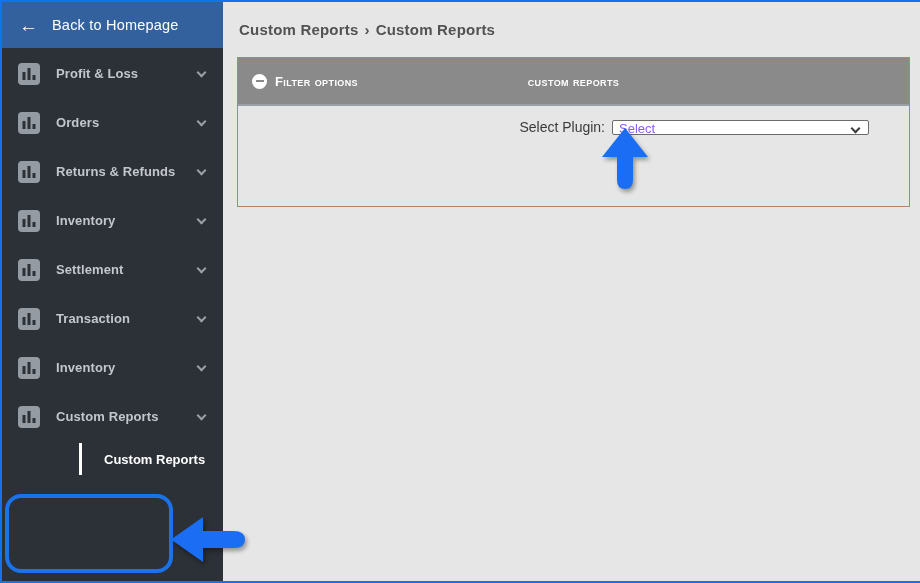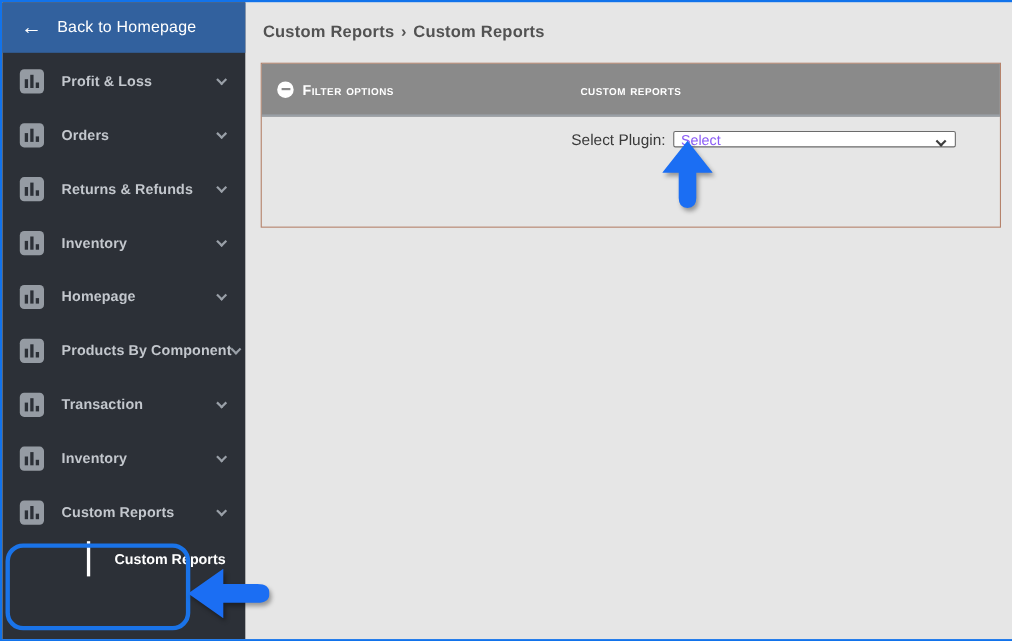--- a/index.html
+++ b/index.html
@@ -177,32 +177,21 @@
     <span class="chev"></span>
   </div>
         <div class="menu-item">
     <span class="mi-icon">
       <svg width="22" height="22" viewBox="0 0 22 22">
         <rect x="4.5" y="9" width="3" height="8" fill="#2c3037"></rect>
         <rect x="9.5" y="5" width="3" height="12" fill="#2c3037"></rect>
         <rect x="14.5" y="12" width="3" height="5" fill="#2c3037"></rect>
       </svg>
     </span>
-    <span class="mi-label">Homepage</span>
-    <span class="chev"></span>
-  </div>
-        <div class="menu-item">
-    <span class="mi-icon">
-      <svg width="22" height="22" viewBox="0 0 22 22">
-        <rect x="4.5" y="9" width="3" height="8" fill="#2c3037"></rect>
-        <rect x="9.5" y="5" width="3" height="12" fill="#2c3037"></rect>
-        <rect x="14.5" y="12" width="3" height="5" fill="#2c3037"></rect>
-      </svg>
-    </span>
-    <span class="mi-label">Products By Component</span>
+    <span class="mi-label">Settlement</span>
     <span class="chev"></span>
   </div>
         <div class="menu-item">
     <span class="mi-icon">
       <svg width="22" height="22" viewBox="0 0 22 22">
         <rect x="4.5" y="9" width="3" height="8" fill="#2c3037"></rect>
         <rect x="9.5" y="5" width="3" height="12" fill="#2c3037"></rect>
         <rect x="14.5" y="12" width="3" height="5" fill="#2c3037"></rect>
       </svg>
     </span>

